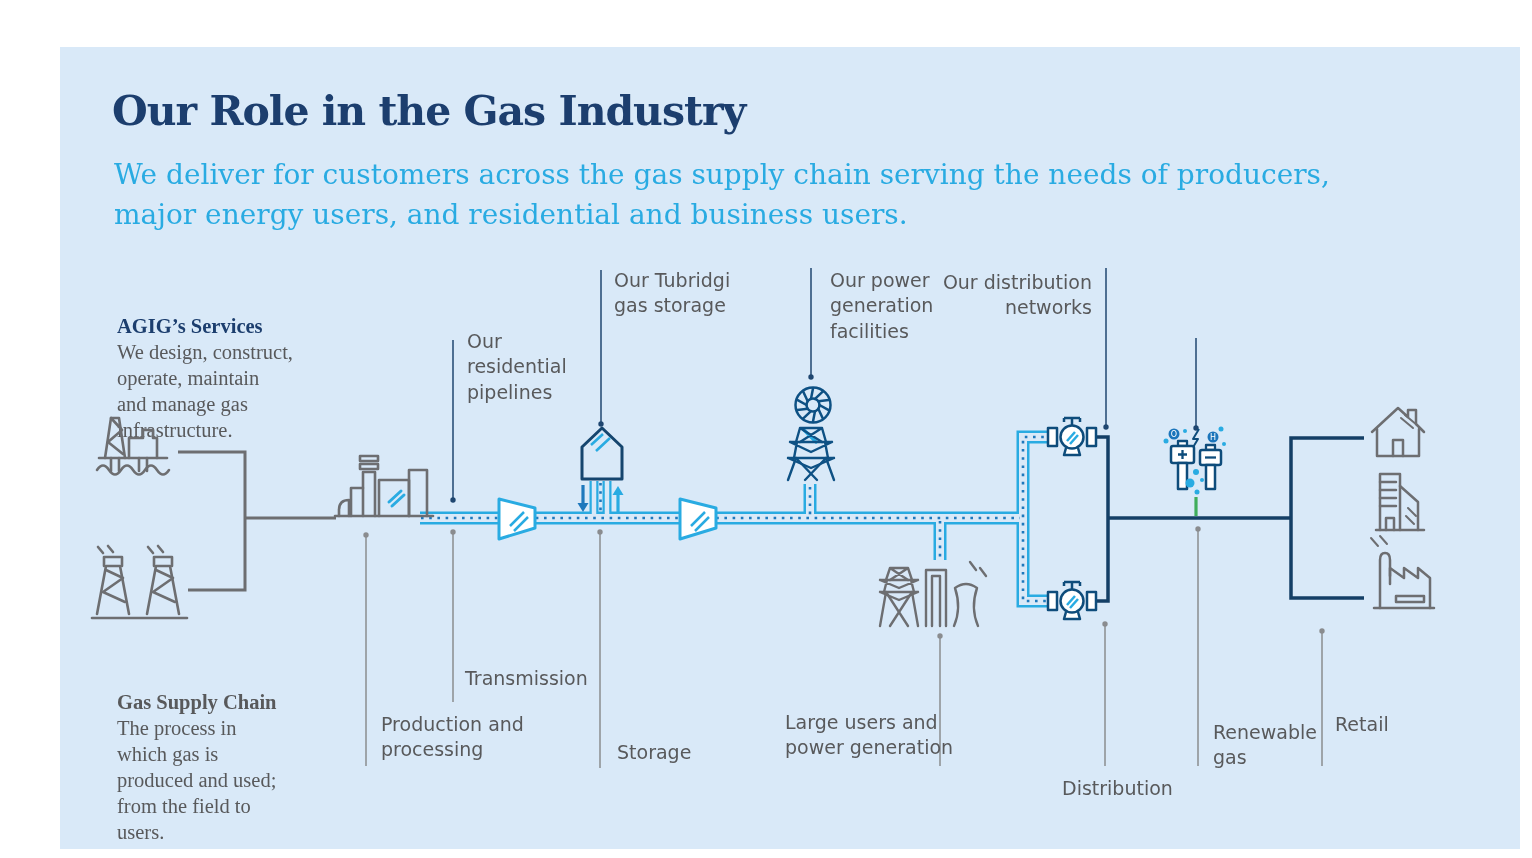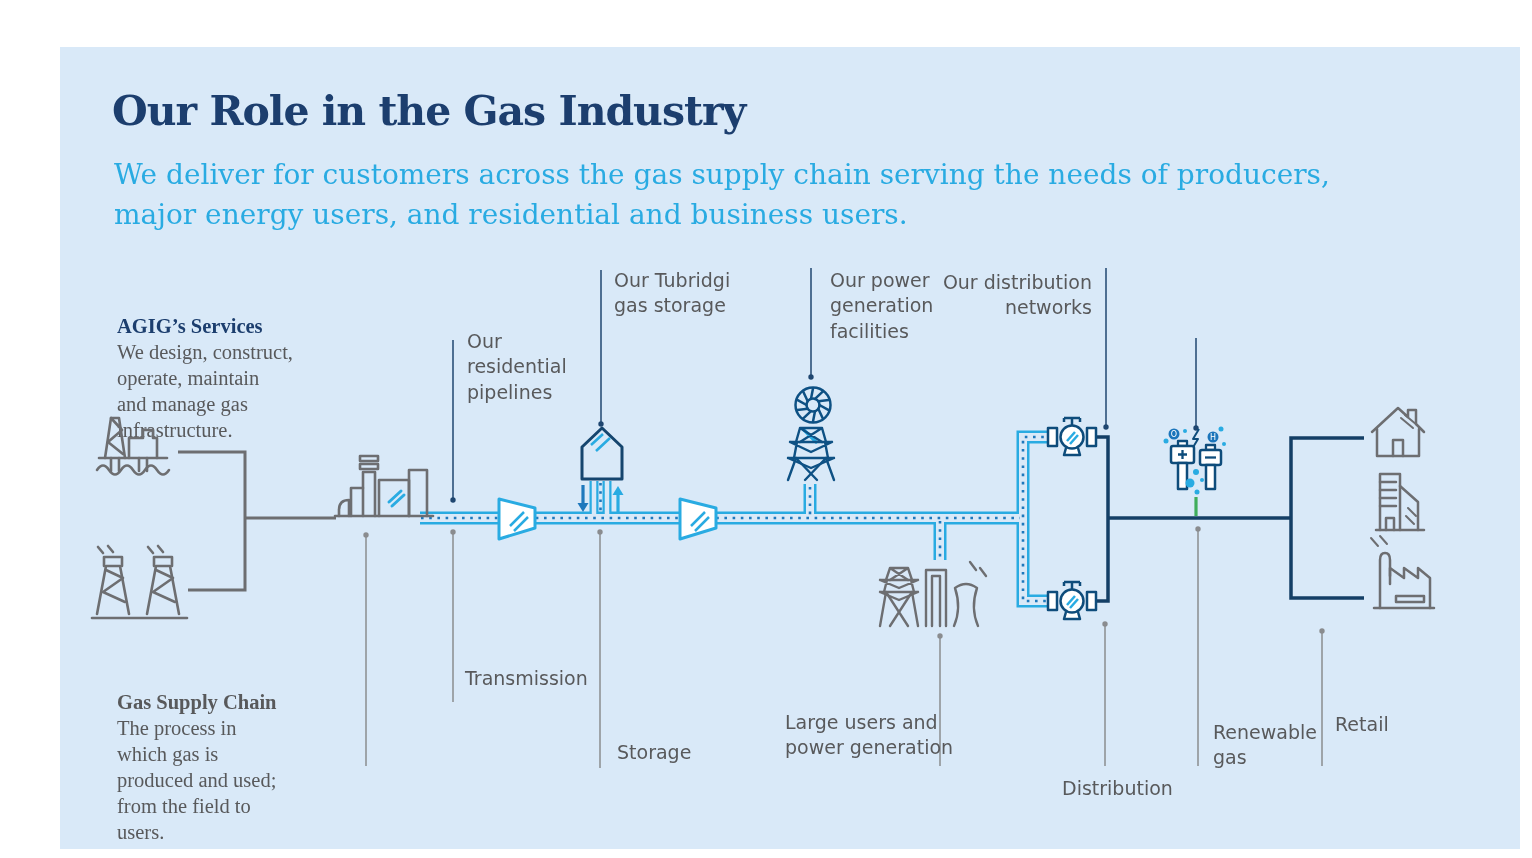--- a/index.html
+++ b/index.html
@@ -292,20 +292,22 @@
 residential
 pipelines</div>
  <div class="lbl" style="left:830px;top:268px;">Our power
 generation
 facilities</div>
  <div class="lbl" style="left:614px;top:268px;">Our Tubridgi
 gas storage</div>
  <div class="lbl tr" style="left:928px;top:270px;width:164px;">Our distribution
 networks</div>
 
+ <div class="lbl" style="left:381px;top:712px;">Production and
+processing</div>
  <div class="lbl" style="left:465px;top:666px;">Transmission</div>
  <div class="lbl" style="left:617px;top:740px;">Storage</div>
  <div class="lbl" style="left:785px;top:710px;">Large users and
 power generation</div>
  <div class="lbl" style="left:1062px;top:776px;">Distribution</div>
  <div class="lbl" style="left:1213px;top:720px;">Renewable
 gas</div>
  <div class="lbl" style="left:1335px;top:712px;">Retail</div>
 
 </div>

